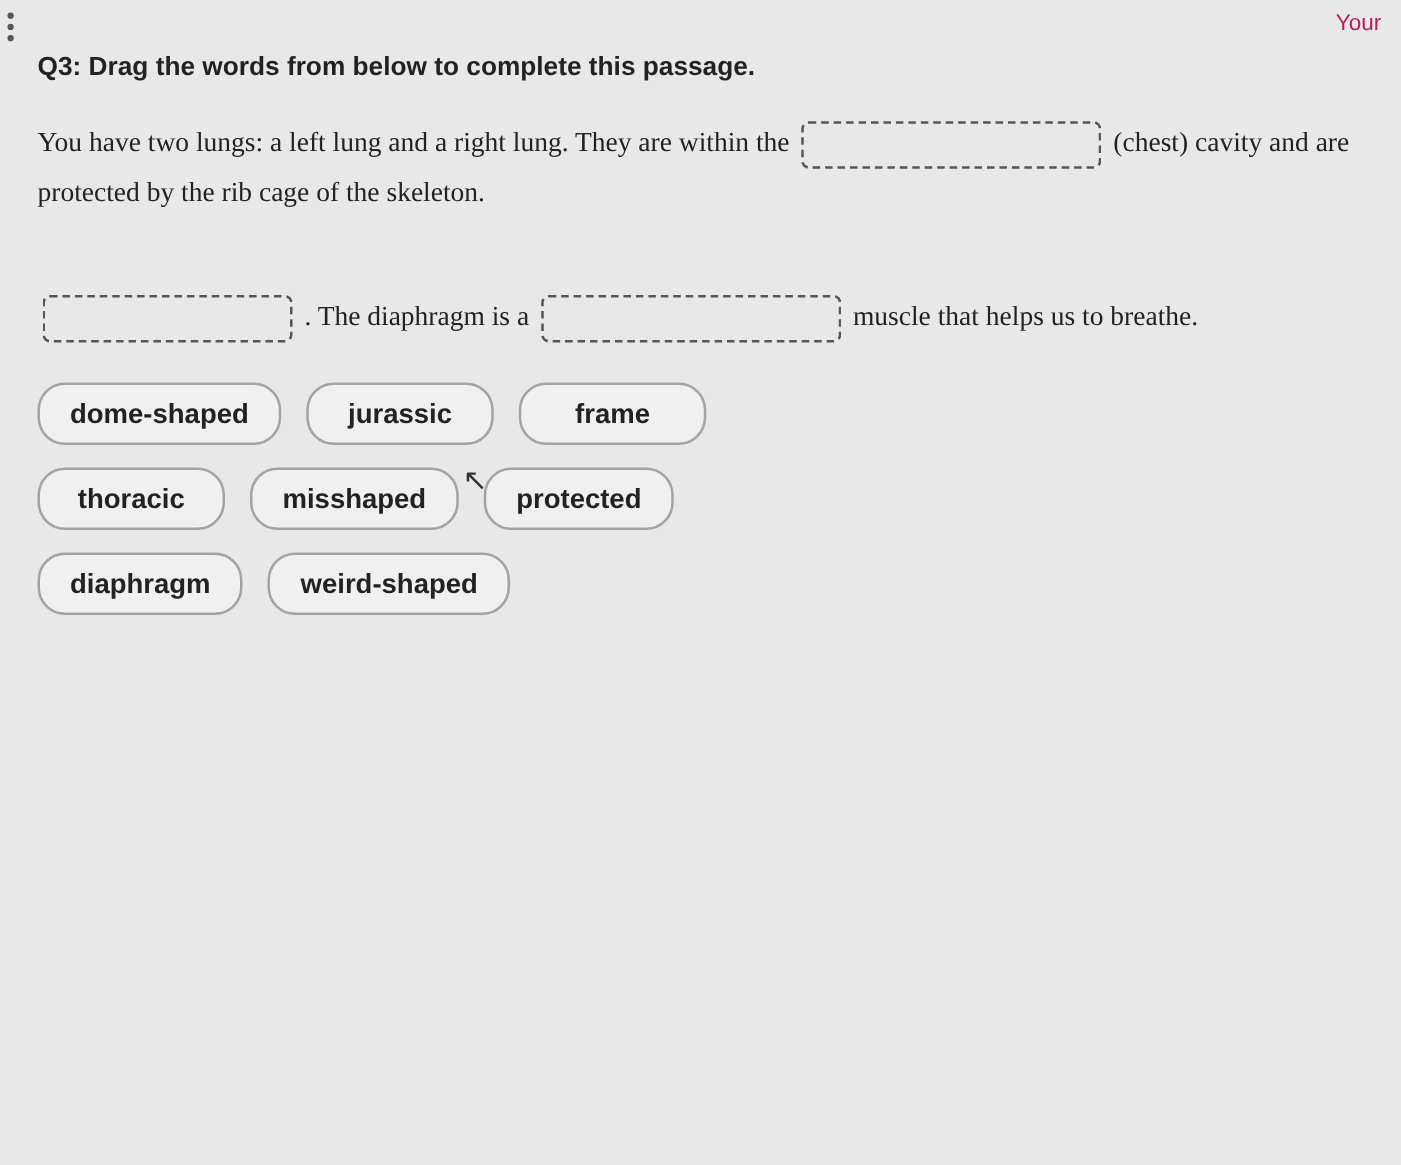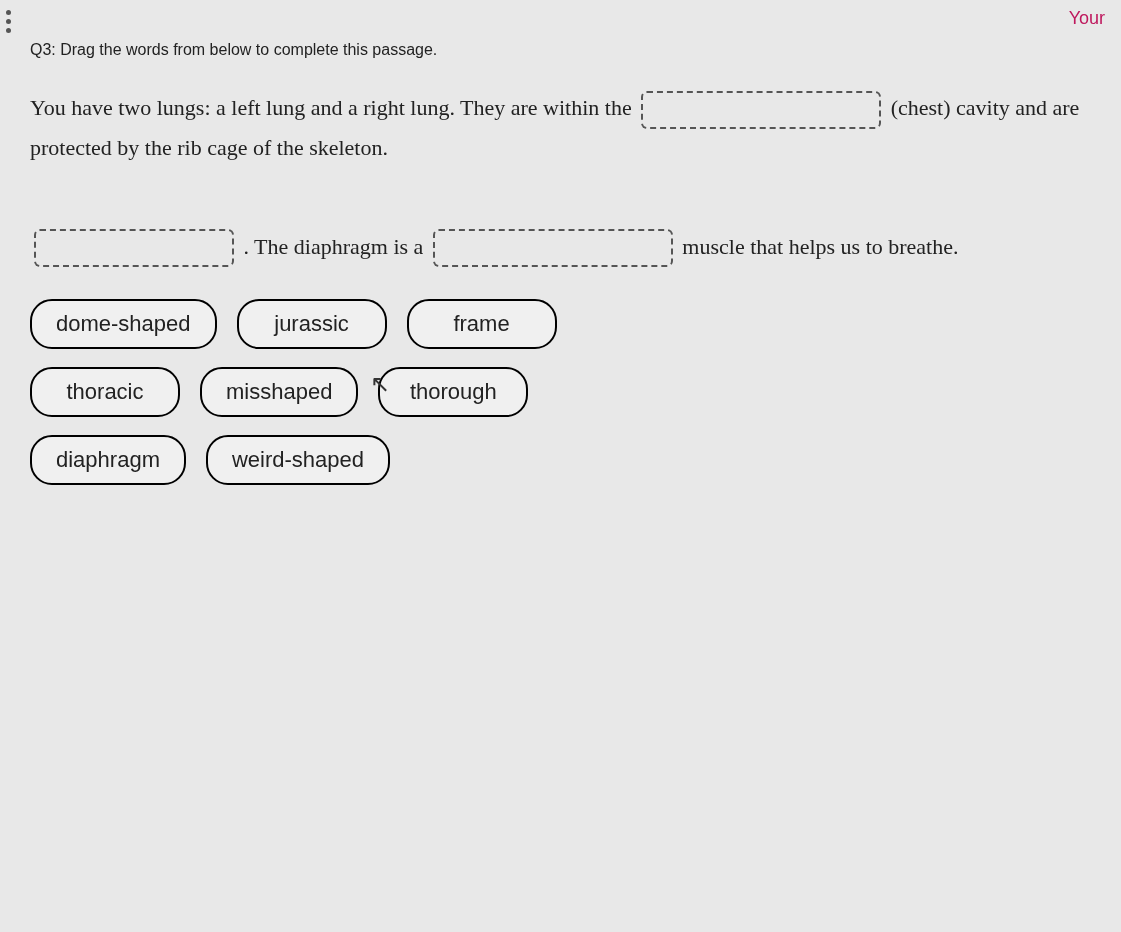--- a/index.html
+++ b/index.html
@@ -46,22 +46,22 @@
     }
 
     .main-content {
       position: absolute;
       top: 40px;
       left: 30px;
       right: 20px;
     }
 
     .question-title {
-      font-size: 16px;
-      font-weight: normal;
+      font-size: 21px;
+      font-weight: bold;
       margin-bottom: 28px;
       line-height: 1.3;
     }
 
     .passage {
       font-size: 22px;
       line-height: 1.7;
       margin-bottom: 32px;
       font-family: Liberation Serif, serif;
     }
@@ -94,27 +94,28 @@
       gap: 20px;
       margin-bottom: 18px;
       align-items: center;
     }
 
     .word-chip {
       display: inline-flex;
       align-items: center;
       justify-content: center;
       padding: 10px 24px;
-      border: 2px solid #000000;
+      border: 2px solid #a3a3a3;
       border-radius: 22px;
       background: #f0f0f0;
       font-size: 22px;
       cursor: grab;
       min-width: 150px;
       color: #222;
+      font-weight: bold;
     }
 
     .cursor-arrow {
       position: absolute;
       top: 370px;
       left: 370px;
       font-size: 24px;
       pointer-events: none;
       color: #333;
     }
@@ -154,21 +155,21 @@
 
   <div class="words-section">
     <div class="words-row">
       <div class="word-chip">dome-shaped</div>
       <div class="word-chip">jurassic</div>
       <div class="word-chip">frame</div>
     </div>
     <div class="words-row">
       <div class="word-chip">thoracic</div>
       <div class="word-chip">misshaped</div>
-      <div class="word-chip">thorough</div>
+      <div class="word-chip">protected</div>
     </div>
     <div class="words-row">
       <div class="word-chip">diaphragm</div>
       <div class="word-chip">weird-shaped</div>
     </div>
   </div>
 </div>
 
 <div class="cursor-arrow">↖</div>
 

